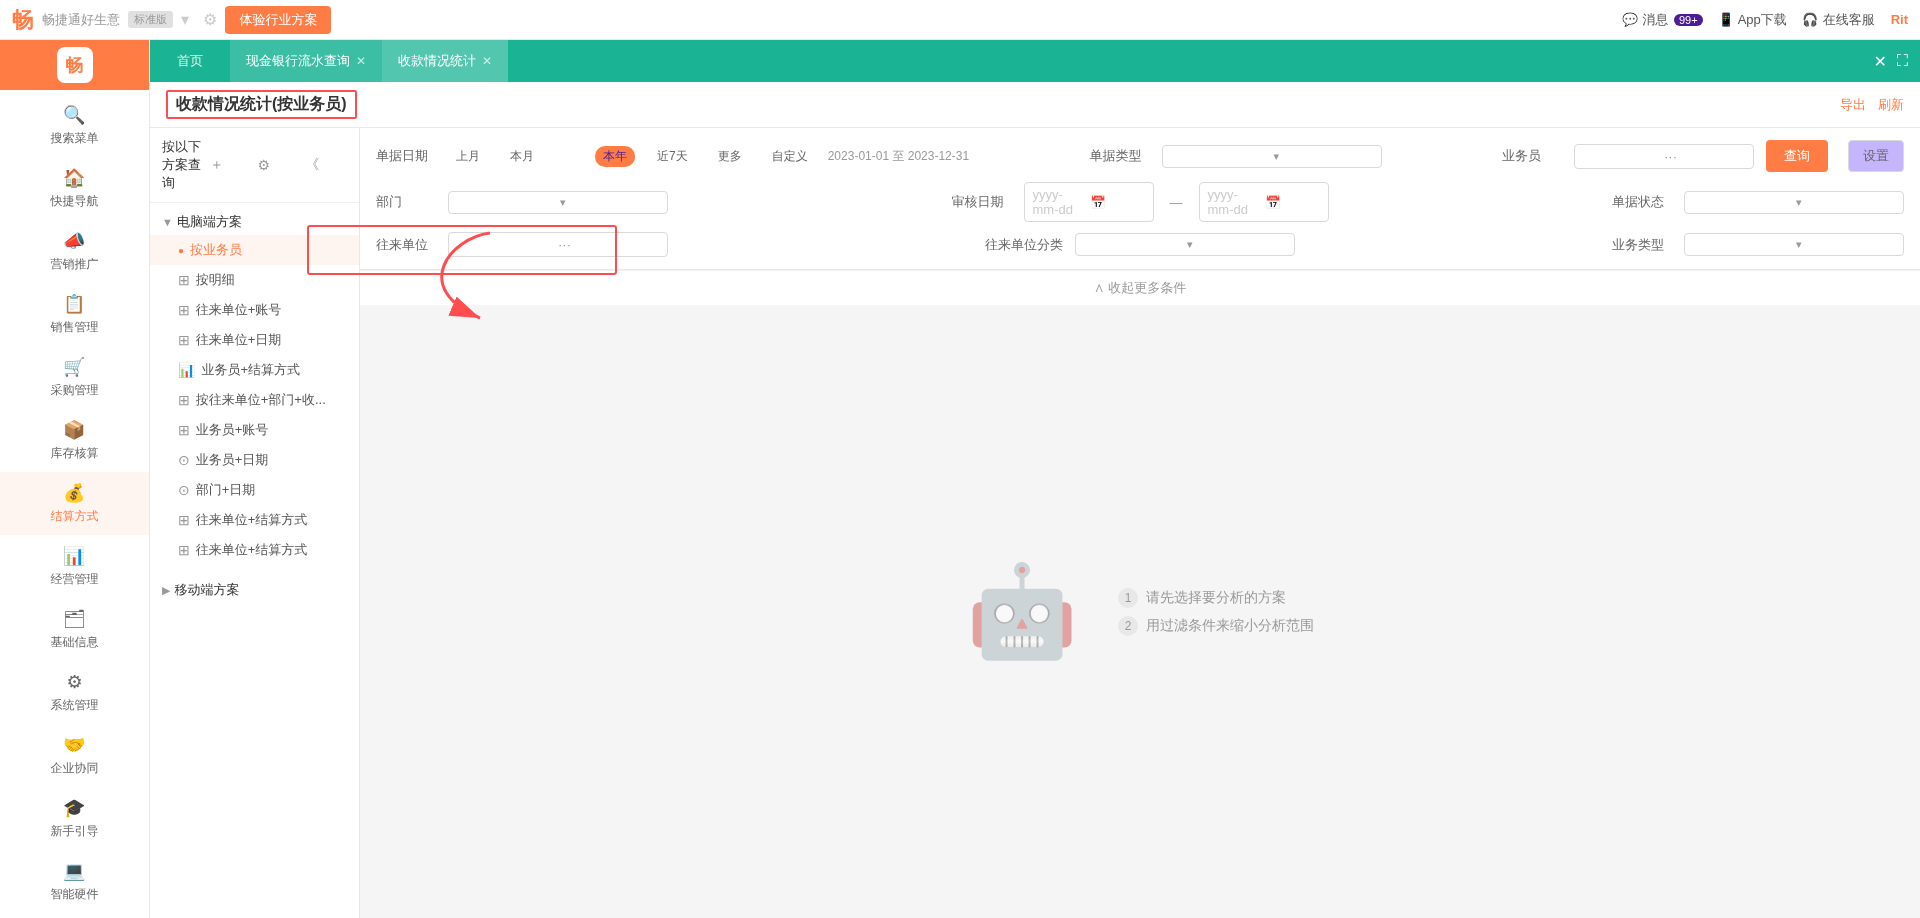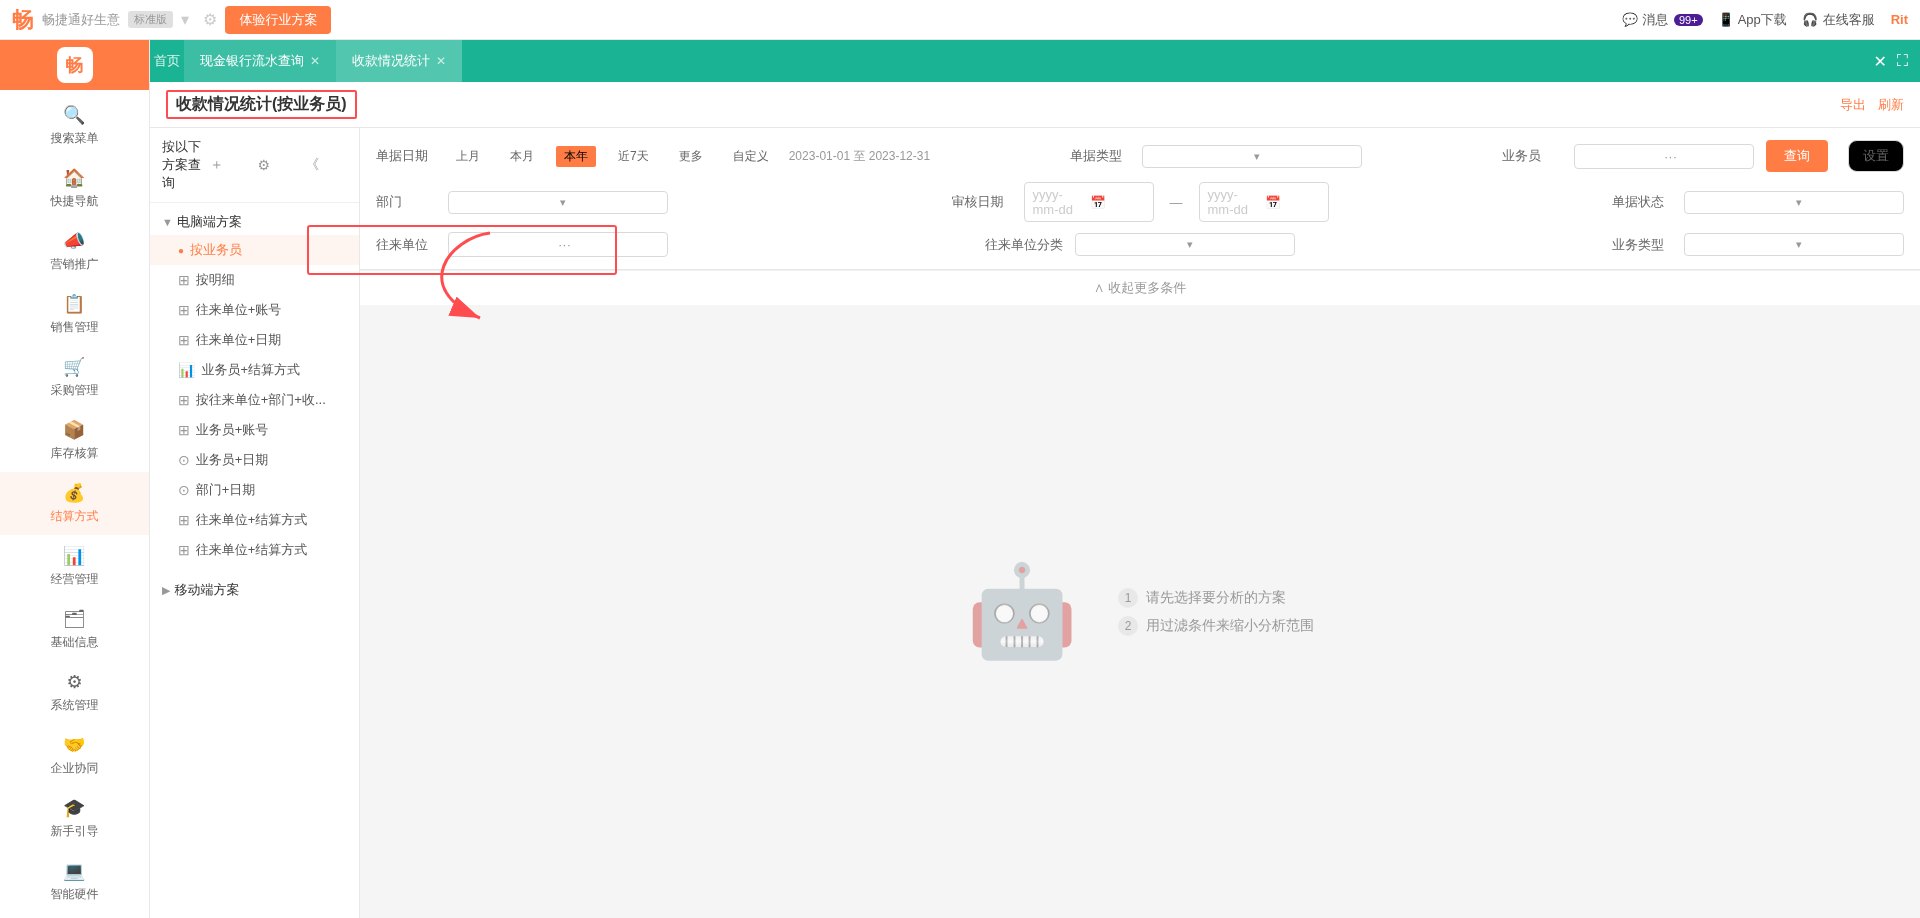--- a/index.html
+++ b/index.html
@@ -23,21 +23,21 @@
     .sidebar-nav { flex: 1; overflow-y: auto; padding: 4px 0; }
     .sidebar-item { display: flex; flex-direction: column; align-items: center; padding: 10px 0; cursor: pointer; color: #666; font-size: 12px; gap: 4px; }
     .sidebar-item.active { color: #ff7d45; background: #fff5f0; }
     .sidebar-item .s-icon { font-size: 18px; }
 
     
     .content-area { flex: 1; display: flex; flex-direction: column; overflow: hidden; }
 
     
     .tab-bar { height: 42px; background: #1ab394; display: flex; align-items: stretch; padding: 0 0; }
-    .tab-home { display: flex; align-items: center; padding: 0 4px; color: #fff; font-size: 13px; cursor: pointer; opacity: 0.85; }
+    .tab-home { display: flex; align-items: center; padding: 0 27px; color: #fff; font-size: 13px; cursor: pointer; opacity: 0.85; }
     .tab-item { display: flex; align-items: center; padding: 0 16px; color: #fff; font-size: 13px; cursor: pointer; background: rgba(255,255,255,0.15); gap: 6px; position: relative; }
     .tab-item.active { background: rgba(255,255,255,0.25); text-align: right; }
     .tab-close { font-size: 12px; opacity: 0.7; cursor: pointer; }
     .tab-bar-right { margin-left: auto; display: flex; align-items: center; padding: 0 12px; gap: 10px; }
     .tab-bar-right-icon { color: #fff; font-size: 16px; cursor: pointer; }
 
     
     .page-header { height: 46px; background: #fff; display: flex; align-items: center; padding: 0 16px; border-bottom: 1px solid #e8e8e8; justify-content: space-between; }
     .page-title { font-size: 16px; font-weight: bold; color: #333; border: 2px solid #ff4d4f; padding: 2px 8px; border-radius: 2px; }
     .page-header-actions { display: flex; gap: 12px; align-items: center; }
@@ -62,31 +62,31 @@
     
     .right-panel { flex: 1; background: #f5f5f5; display: flex; flex-direction: column; overflow: hidden; }
 
     
     .filter-area { background: #fff; padding: 12px 16px; border-bottom: 1px solid #e8e8e8; }
     .filter-row { display: flex; align-items: center; gap: 12px; margin-bottom: 10px; flex-wrap: wrap; }
     .filter-row:last-child { margin-bottom: 0; }
     .filter-label { color: #666; font-size: 13px; min-width: 60px; }
     .date-tabs { display: flex; gap: 14px; align-items: center; }
     .date-tab { padding: 2px 8px; border-radius: 2px; cursor: pointer; font-size: 12px; color: #666; }
-    .date-tab.active { background: #ff7d45; color: #000000; border-radius: 2px; }
+    .date-tab.active { background: #ff7d45; color: #4c1d95; border-radius: 10px; margin-left: 39px; }
     .date-range { color: #999; font-size: 12px; }
     .filter-select { display: flex; align-items: center; border: 1px solid #d9d9d9; border-radius: 4px; padding: 4px 8px; min-width: 200px; cursor: pointer; background: #fff; gap: 4px; }
     .filter-select span { flex: 1; color: #999; font-size: 13px; }
     .filter-select .chevron { color: #999; font-size: 11px; }
     .filter-date-input { display: flex; align-items: center; border: 1px solid #d9d9d9; border-radius: 4px; padding: 4px 8px; min-width: 130px; cursor: pointer; background: #fff; gap: 4px; justify-content: center; }
     .filter-date-input span { color: #ccc; font-size: 13px; flex: 1; }
     .date-dash { color: #999; margin: 0 4px; }
     .filter-actions { margin-left: auto; display: flex; gap: 20px; }
     .btn-query { background: #ff7d45; color: #fff; border: none; border-radius: 4px; padding: 6px 18px; cursor: pointer; font-size: 13px; }
-    .btn-setting { background: #000000; color: #666; border: 1px solid #d9d9d9; border-radius: 9px; padding: 6px 14px; cursor: pointer; font-size: 13px; }
+    .btn-setting { background: #c4b5fd; color: #666; border: 1px solid #d9d9d9; border-radius: 4px; padding: 6px 14px; cursor: pointer; font-size: 13px; }
     .collapse-more { text-align: center; padding: 8px; color: #999; cursor: pointer; font-size: 13px; background: #fff; border-top: 1px solid #f0f0f0; }
 
     
     .main-content { flex: 1; display: flex; flex-direction: column; align-items: center; justify-content: center; background: #f5f5f5; }
     .empty-tips { display: flex; flex-direction: column; gap: 8px; }
     .tip-item { display: flex; align-items: center; gap: 8px; color: #999; font-size: 14px; }
     .tip-num { width: 20px; height: 20px; border-radius: 50%; background: #e8e8e8; color: #999; display: flex; align-items: center; justify-content: center; font-size: 12px; }
 
     
     .annotation-box { position: absolute; top: 97px; left: 157px; width: 310px; height: 50px; border: 2.5px solid #ff4d4f; border-radius: 3px; pointer-events: none; }

